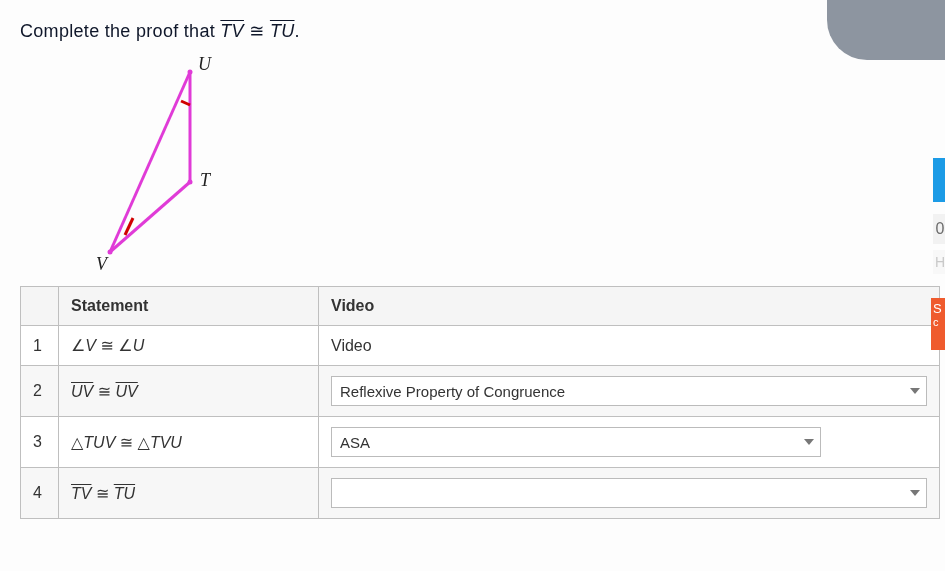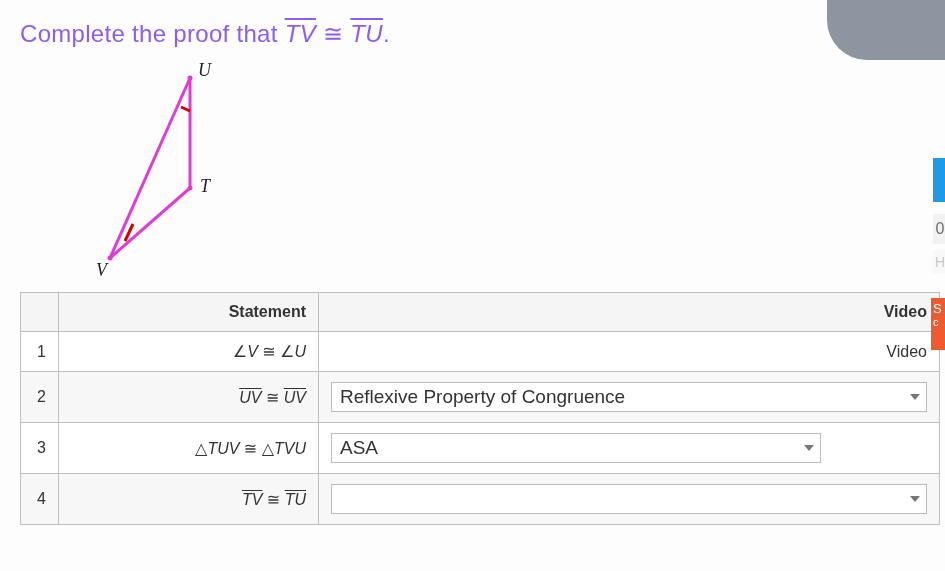--- a/index.html
+++ b/index.html
@@ -10,42 +10,42 @@
       width: 945px;
       height: 571px;
       position: relative;
       overflow: hidden;
       background: #fdfdfd;
     }
     .content {
       padding: 20px 20px 0 20px;
     }
     .prompt {
-      font-size: 24px;
-      color: #8b5cf6;
+      font-size: 18px;
+      color: #0f172a;
       margin-bottom: 10px;
       letter-spacing: 0.3px;
     }
     .overline {
       text-decoration: overline;
       font-style: italic;
     }
     .ital { font-style: italic; }
     .figure {
       margin: 0 0 10px 30px;
     }
     .proof-table {
       width: 920px;
       border-collapse: collapse;
       background: #fff;
     }
     .proof-table th, .proof-table td {
       border: 1px solid #bfbfbf;
       padding: 10px 12px;
-      text-align: right;
+      text-align: left;
       font-size: 16px;
       vertical-align: middle;
     }
     .proof-table th {
       background: #f5f5f5;
       font-weight: bold;
       color: #333;
     }
     .proof-table tr:nth-child(even) td {
       background: #f7f7f7;
@@ -56,21 +56,21 @@
     .select-wrap {
       position: relative;
       display: block;
     }
     .select {
       width: 100%;
       height: 30px;
       border: 1px solid #bbb;
       background: #fff;
       padding: 4px 28px 4px 8px;
-      font-size: 19px;
+      font-size: 15px;
       font-family: inherit;
       color: #333;
       position: relative;
       display: flex;
       align-items: center;
       cursor: pointer;
     }
     .select.short { width: 490px; }
     .select-arrow {
       position: absolute;

